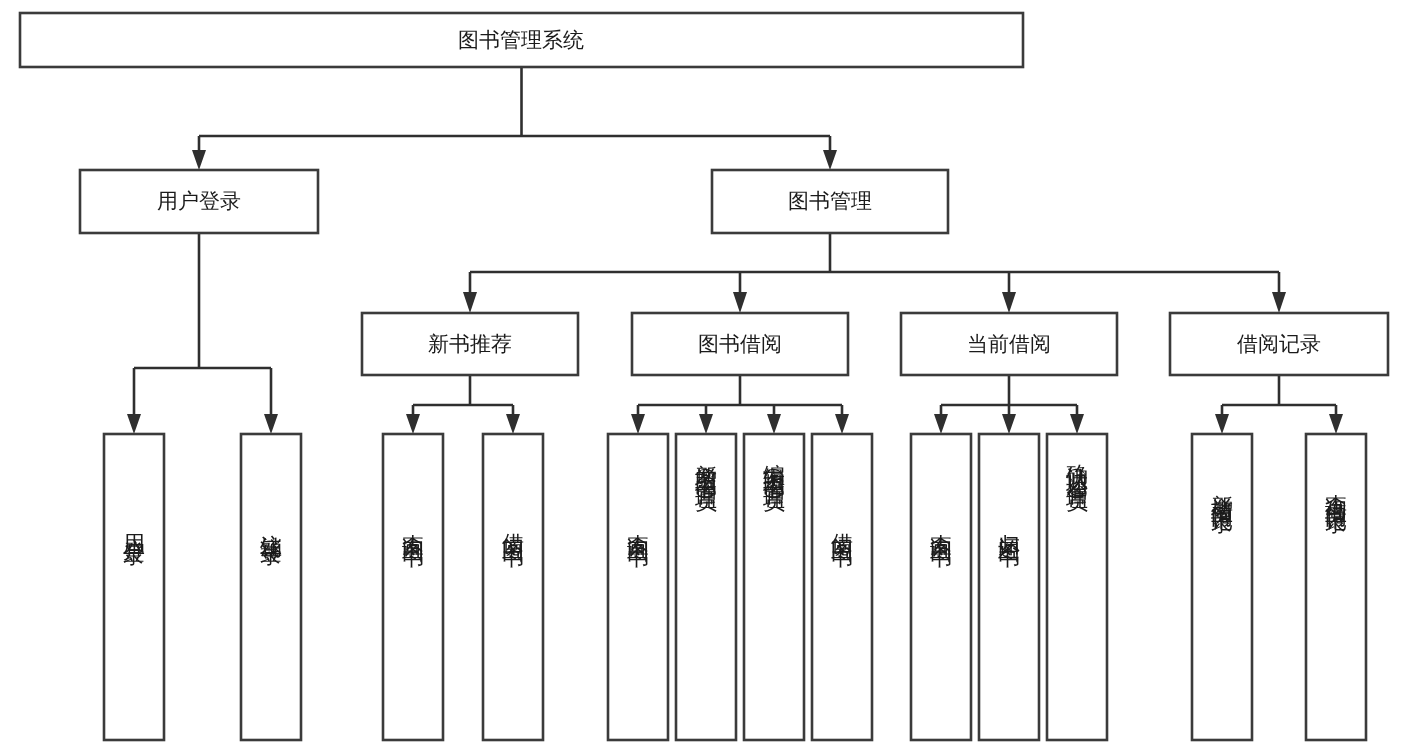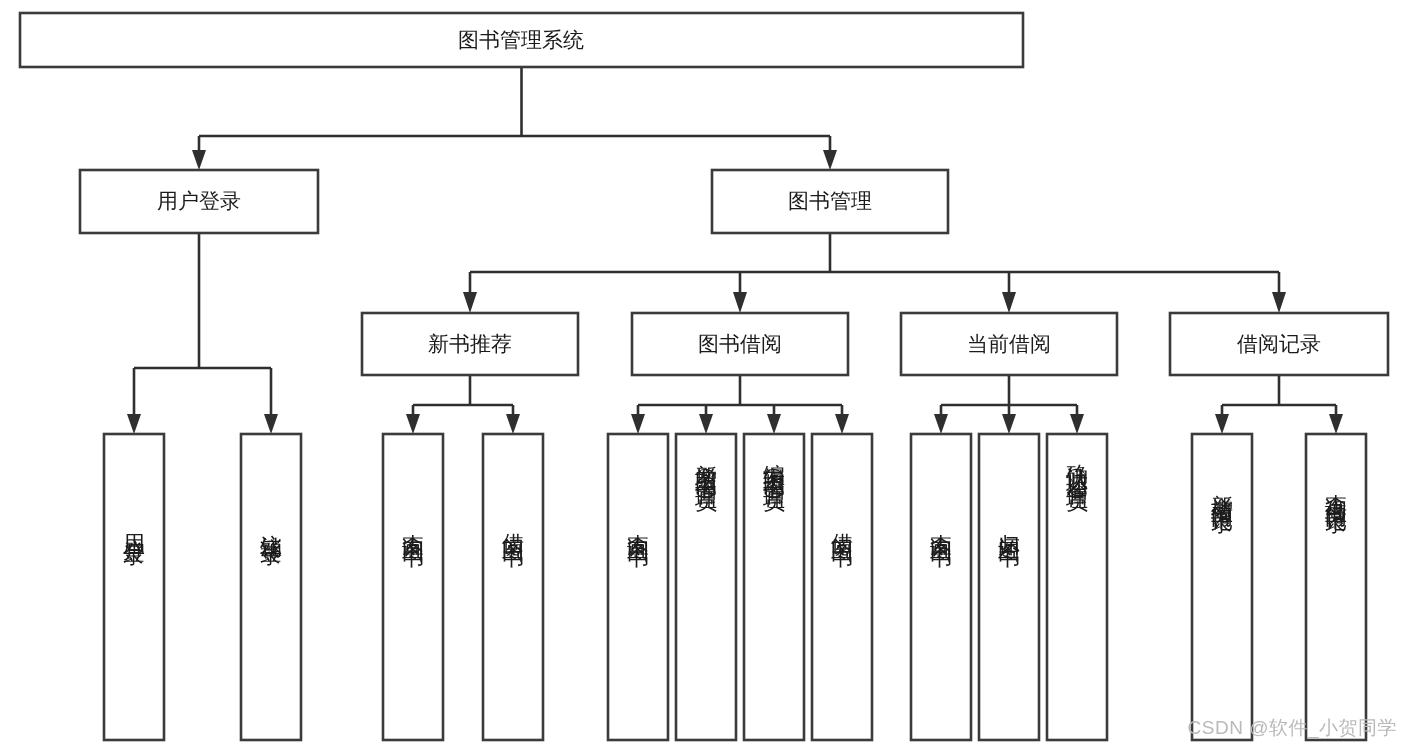--- a/index.html
+++ b/index.html
@@ -243,15 +243,14 @@
     <span class="vlabel-text">确认归还（管理员）</span>
   </div>
 
   <div class="vlabel-wrap" style="left:1192px; top:434px; width:60px; height:306px; padding-top:42px;">
     <span class="vlabel-text">新增借阅记录</span>
   </div>
   <div class="vlabel-wrap" style="left:1306px; top:434px; width:60px; height:306px; padding-top:42px;">
     <span class="vlabel-text">查询借阅记录</span>
   </div>
 
-  <div class="watermark">CSDN @软件_小贺同学</div>
 
 </div>
 
 </body></html>

